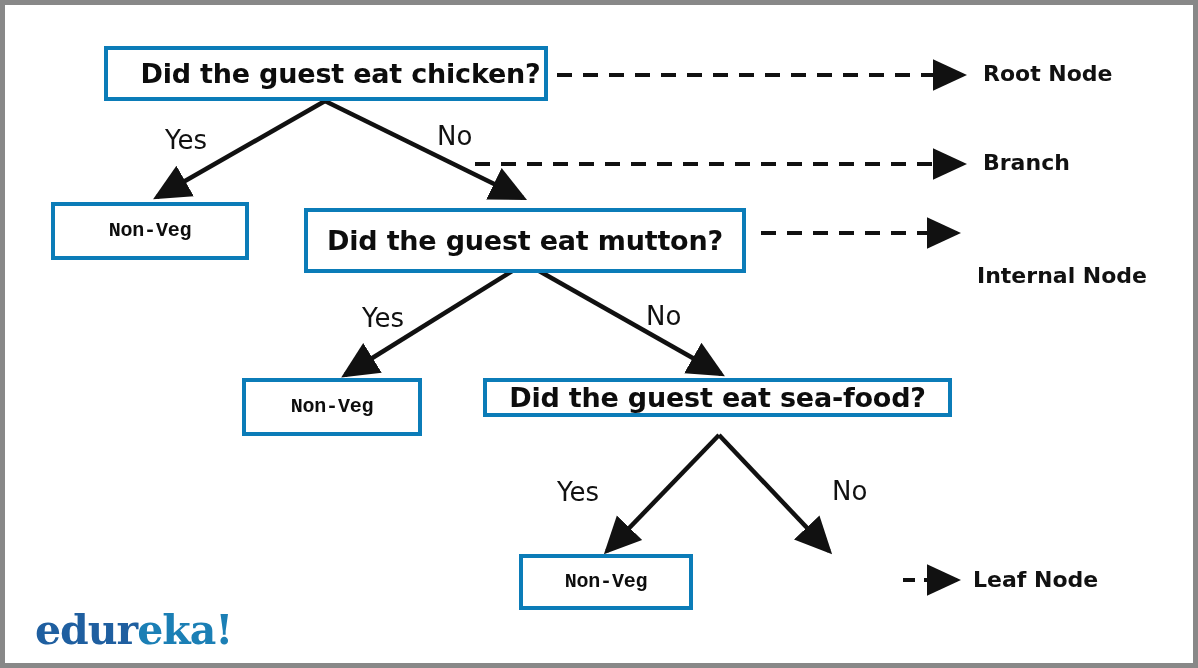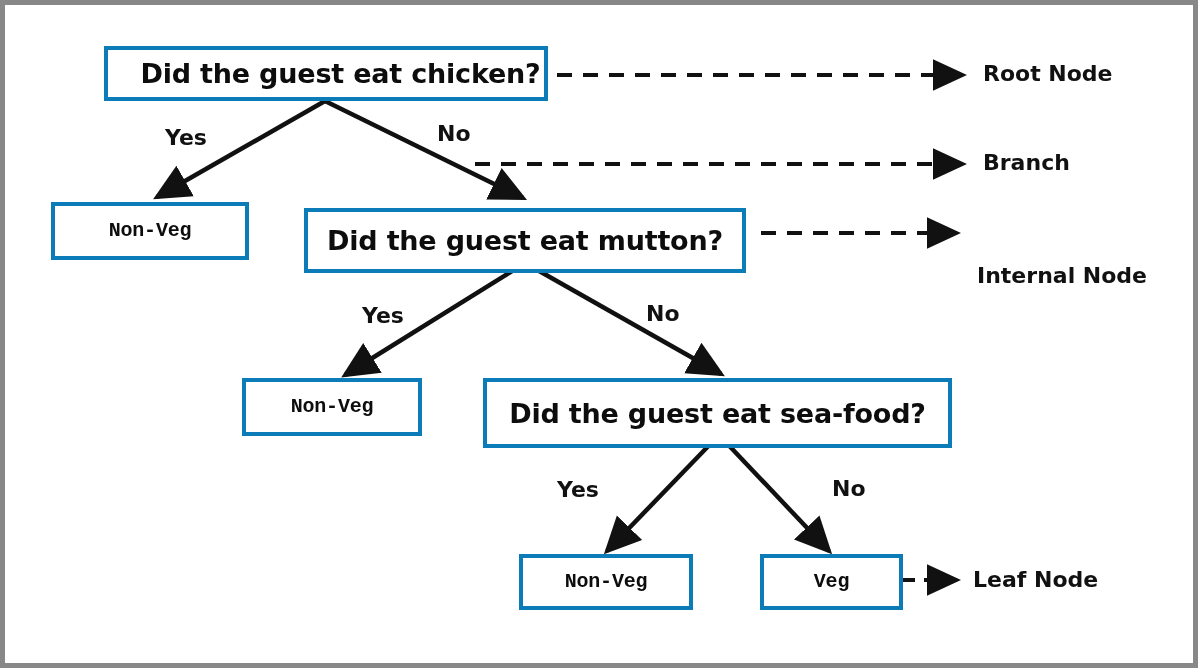--- a/index.html
+++ b/index.html
@@ -46,22 +46,22 @@
     letter-spacing: -0.2px;
     white-space: nowrap;
     line-height: 1;
   }
   .node.q { font-size: 27px; }
   .node.leaf { font-size: 20px; font-family: Liberation Mono, monospace; }
   .edge-label {
     position: absolute;
     color: #111111;
     font-family: "DejaVu Sans", sans-serif;
-    font-weight: bold;
-    font-size: 22px;
+    font-weight: normal;
+    font-size: 26px;
     white-space: nowrap;
     line-height: 1;
   }
   .ann-label {
     position: absolute;
     color: #111111;
     font-family: "DejaVu Sans", sans-serif;
     font-weight: bold;
     font-size: 22px;
     white-space: nowrap;
@@ -125,41 +125,41 @@
     </div>
 
     <div class="node q" style="left:299px; top:203px; width:442px; height:65px;">
       <span>Did the guest eat mutton?</span>
     </div>
 
     <div class="node leaf" style="left:237px; top:373px; width:180px; height:58px;">
       <span>Non-Veg</span>
     </div>
 
-    <div class="node q" style="left:478px; top:373px; width:469px; height:70px;">
+    <div class="node q" style="left:478px; top:373px; width:469px; height:39px;">
       <span>Did the guest eat sea-food?</span>
     </div>
 
     <div class="node leaf" style="left:514px; top:549px; width:174px; height:56px;">
       <span>Non-Veg</span>
     </div>
 
-    <div class="node leaf" style="left:755px; top:549px; width:143px; height:56px;">
-      <span>Veg</span>
-    </div>
 
     <div class="edge-label" style="left:160px; top:122px;">Yes</div>
     <div class="edge-label" style="left:432px; top:118px;">No</div>
 
     <div class="edge-label" style="left:357px; top:300px;">Yes</div>
     <div class="edge-label" style="left:641px; top:298px;">No</div>
 
     <div class="edge-label" style="left:552px; top:474px;">Yes</div>
     <div class="edge-label" style="left:827px; top:473px;">No</div>
 
     <div class="ann-label" style="left:978px; top:58px;">Root Node</div>
     <div class="ann-label" style="left:978px; top:147px;">Branch</div>
     <div class="ann-label" style="left:972px; top:217px;margin-top:43px;">Internal Node</div>
     <div class="ann-label" style="left:968px; top:564px;">Leaf Node</div>
 
+    <div class="logo">
+      <span class="lo-a">edur</span><span class="lo-b">eka!</span>
+    </div>
 
   </div>
 </div>
 
 </body></html>

